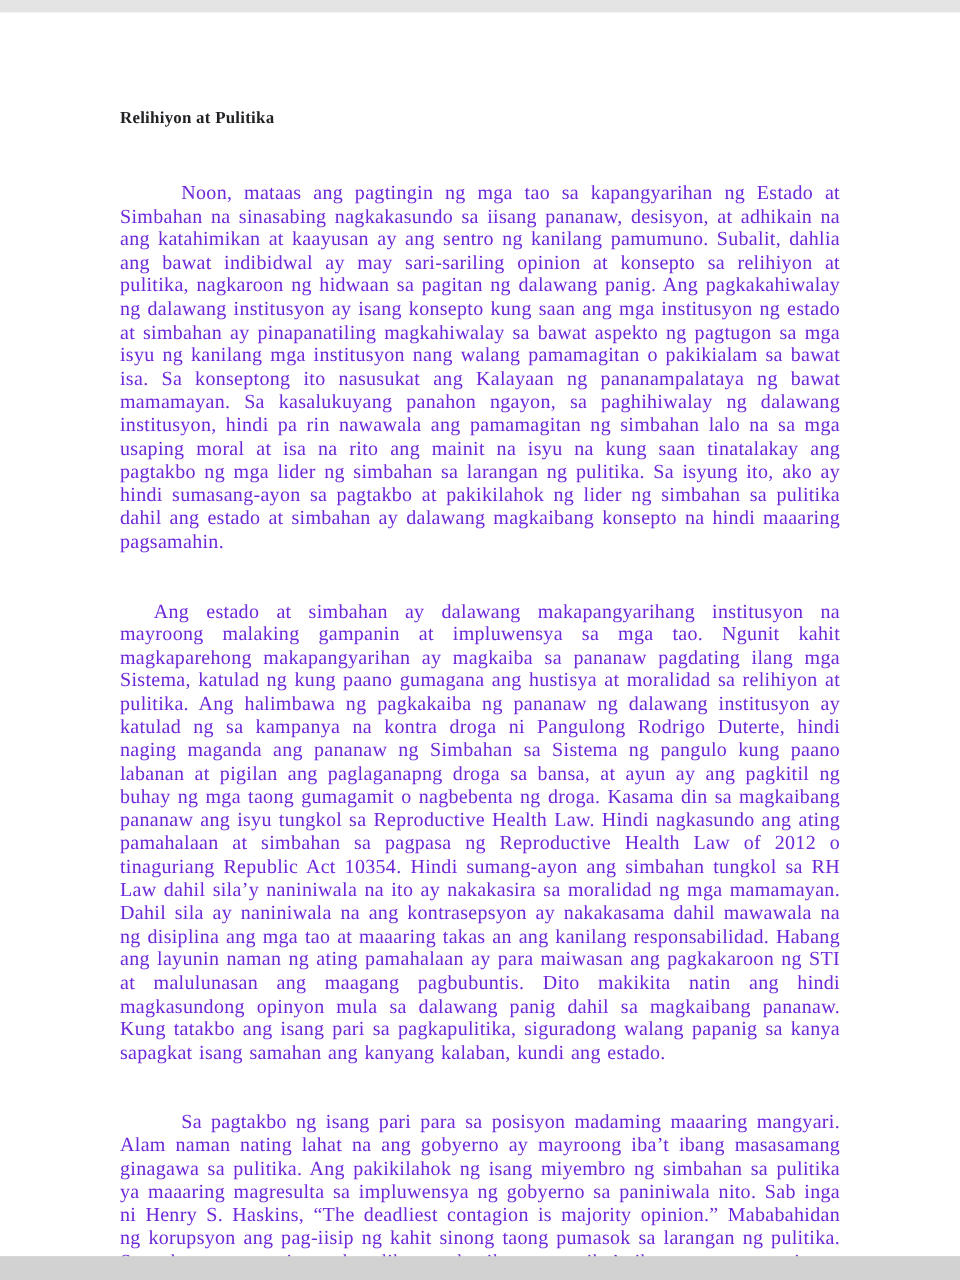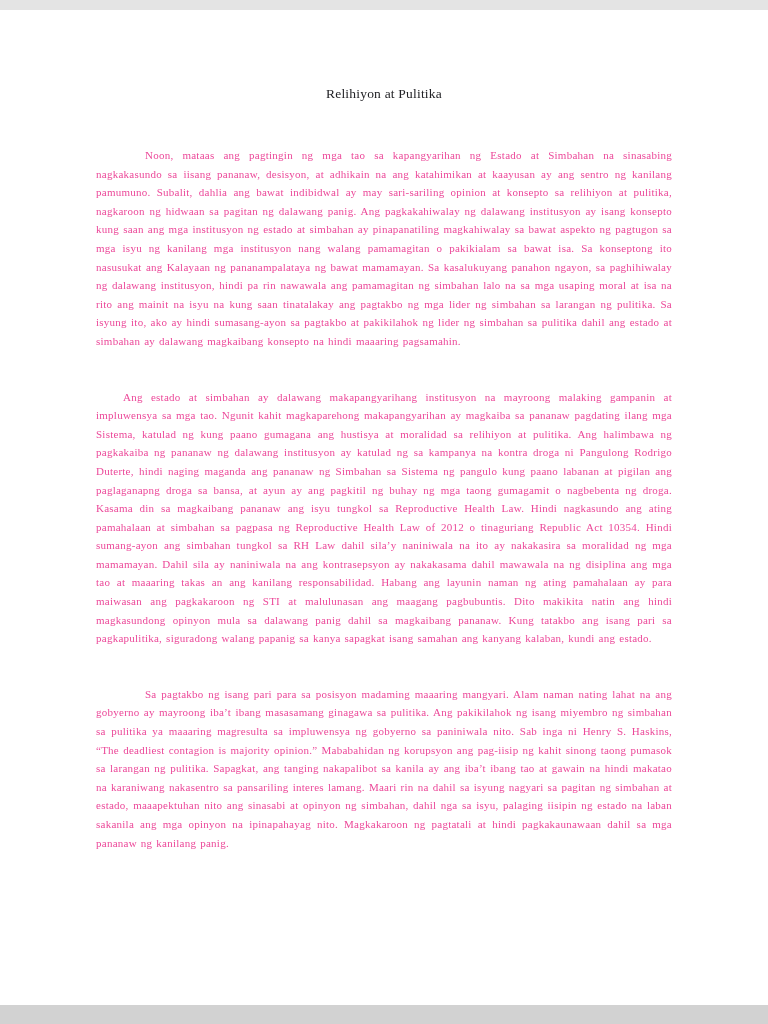--- a/index.html
+++ b/index.html
@@ -25,34 +25,34 @@
     left: 0;
     width: 768px;
     height: 995px;
     background: #ffffff;
     box-sizing: border-box;
     padding: 76px 96px 40px 96px;
     color: #1d1d1f;
   }
   .doc-title {
     margin: 0 0 44px 0;
-    text-align: center;
+    text-align: left;
     font-size: 13.5px;
-    font-weight: normal;
+    font-weight: bold;
     letter-spacing: 0.2px;
     color: #222226;
   }
   .para {
     margin: 0;
-    font-size: 11px;
+    font-size: 16px;
     line-height: 18.6px;
     text-align: justify;
     letter-spacing: 0.25px;
     word-spacing: 1px;
-    color: #ec4899;
+    color: #6d28d9;
   }
   .para + .para {
     margin-top: 37px;
   }
   .indent-lg { text-indent: 49px; }
   .indent-sm { text-indent: 27px; }
   .bottom-bar {
     position: absolute;
     left: 0;
     bottom: 0;

